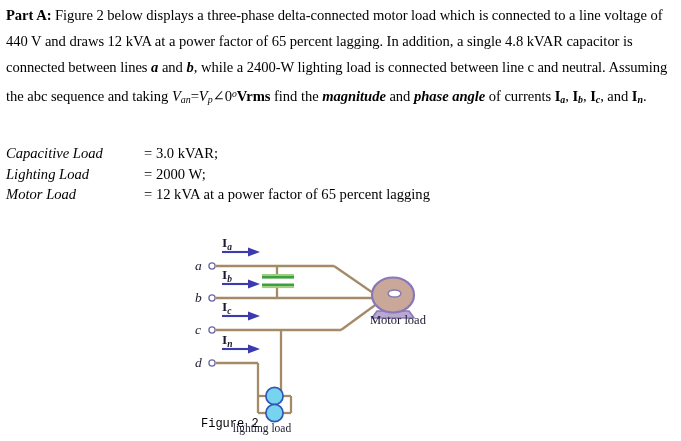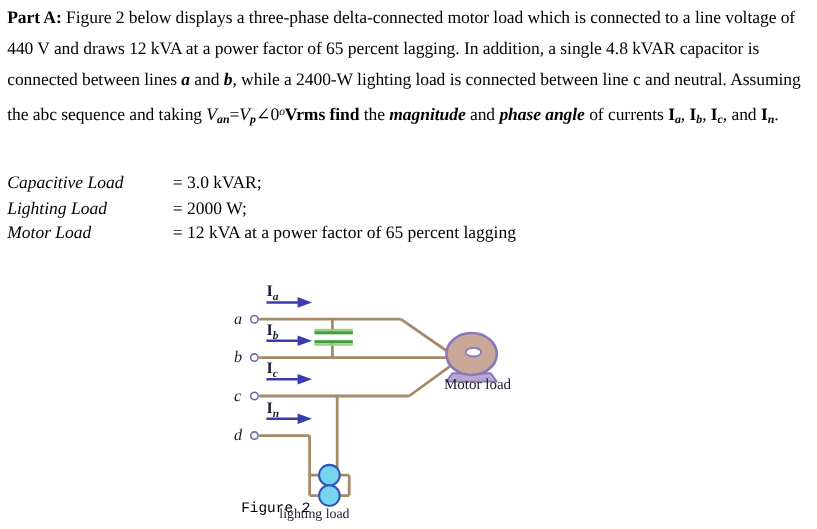--- a/index.html
+++ b/index.html
@@ -25,27 +25,26 @@
     width: 672px;
     font-size: 14.6px;
     line-height: 26.2px;
     text-align: left;
     letter-spacing: -0.05px;
   }
   .hd-underline {
     font-weight: bold;
     text-align: right;
   }
-  .b { font-weight: bold; }
+  .b { font-weight: normal; }
   .bi { font-weight: bold; font-style: italic; }
   sub {
     font-size: 0.68em;
     vertical-align: -0.22em;
     font-style: italic;
-    font-weight: bold;
   }
   sup {
     font-size: 0.66em;
     vertical-align: 0.42em;
     font-style: italic;
   }
   .var { font-style: italic; }
   .vrms { font-weight: bold; margin-top: 45px; }
   .cur { font-weight: bold; font-style: normal; }
   .cur sub { font-style: italic; font-weight: bold; }

